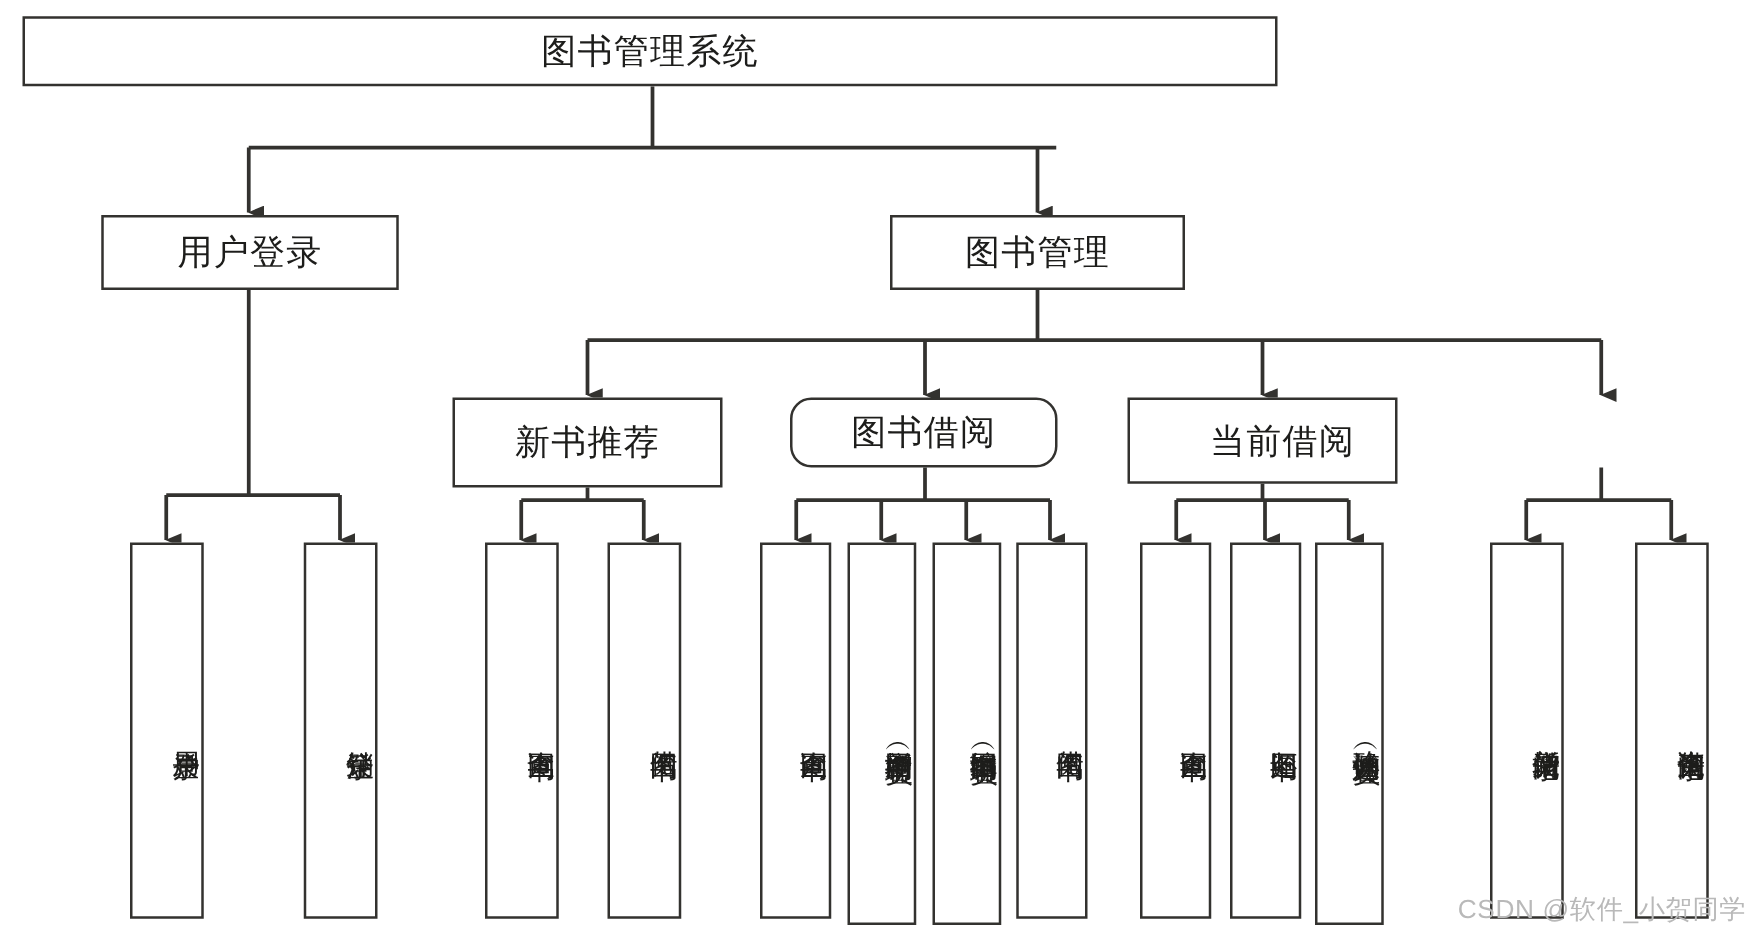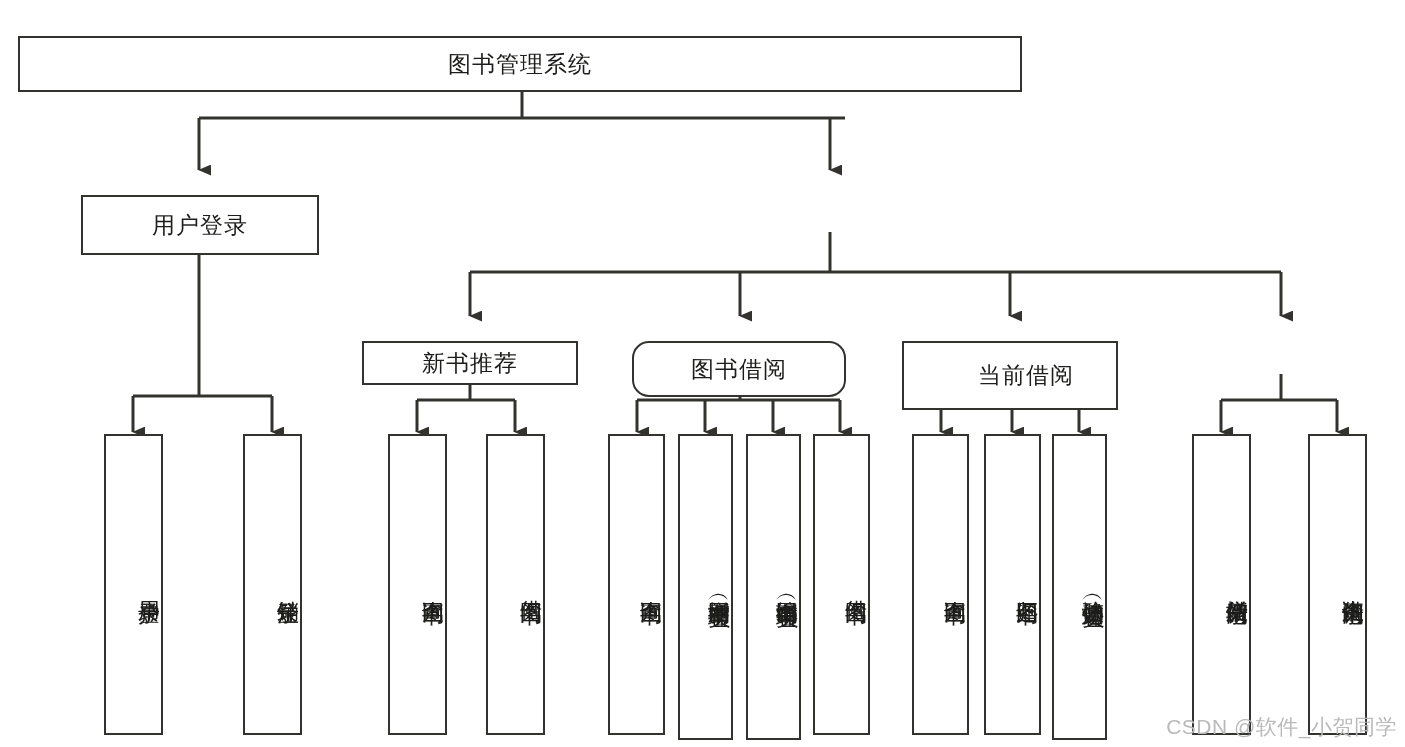--- a/index.html
+++ b/index.html
@@ -15,23 +15,22 @@
     position:absolute;
     box-sizing:border-box;
     border:2px solid #33322f;
     background:#ffffff;
     display:flex;
     align-items:center;
     justify-content:center;
     color:#1d1d1b;
   }
   .node.h{
-    font-size:23px;
+    font-size:28px;
     letter-spacing:1px;
-    margin-top:23px;
   }
   .node.v{
     font-size:22px;
     letter-spacing:1px;
     writing-mode:vertical-rl;
     text-orientation:upright;
     line-height:1.06;
     padding-top:6px;
     padding-bottom:6px;
     align-items:flex-start;
@@ -108,22 +107,25 @@
     </g>
   </svg>
 
   <div class="node h" style="left:18px;top:13px;width:1004px;height:56px;">
     <span>图书管理系统</span>
   </div>
 
   <div class="node h" style="left:81px;top:172px;width:238px;height:60px;">
     <span>用户登录</span>
   </div>
+  <div class="node h" style="left:712px;top:172px;width:236px;height:60px;">
+    <span>图书管理</span>
+  </div>
 
-  <div class="node h" style="left:362px;top:318px;width:216px;height:44px;">
+  <div class="node h" style="left:362px;top:318px;width:216px;height:72px;">
     <span>新书推荐</span>
   </div>
   <div class="node h" style="left:632px;top:318px;width:214px;height:56px;border-radius:17px;">
     <span>图书借阅</span>
   </div>
   <div class="node h" style="left:902px;top:318px;width:216px;height:69px;padding-left:32px;">
     <span>当前借阅</span>
   </div>
 
   <div class="node v" style="left:104px;top:434px;width:59px;height:301px;">

